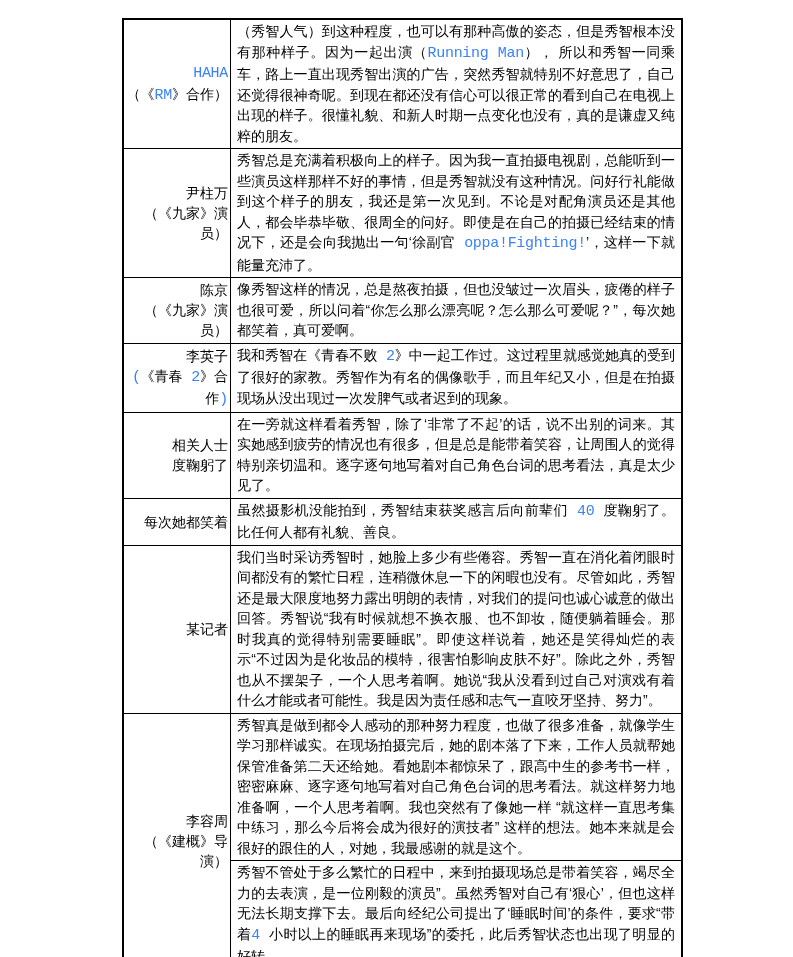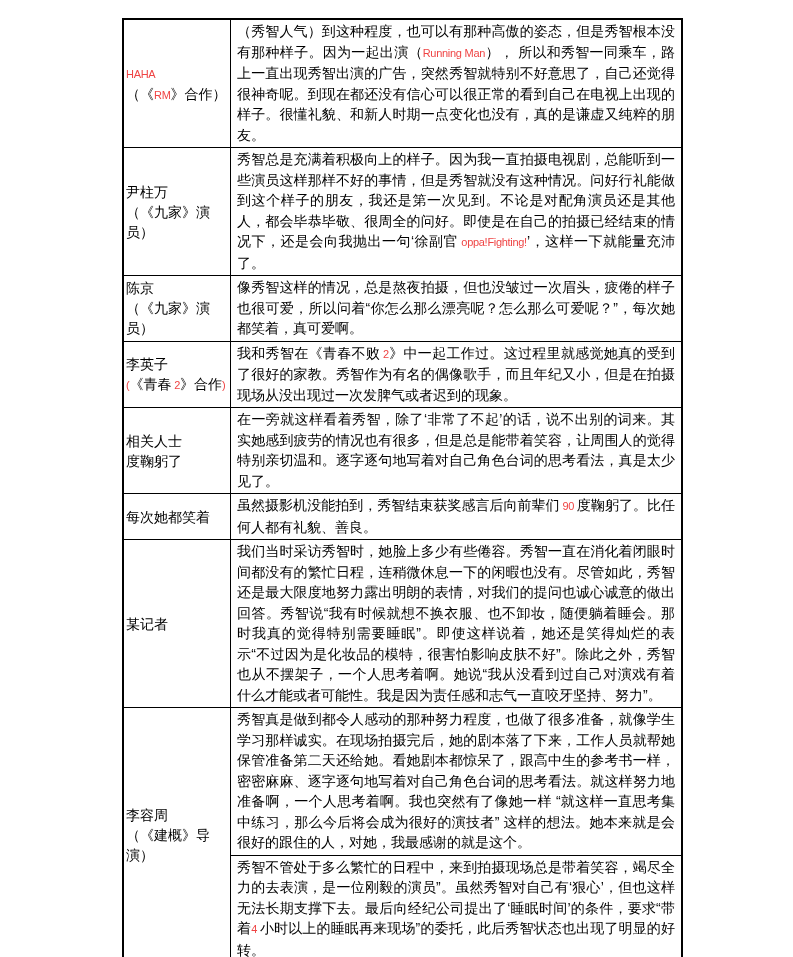--- a/index.html
+++ b/index.html
@@ -18,39 +18,39 @@
     border-collapse:collapse;
     table-layout:fixed;
   }
   table.testimonials,
   table.testimonials td{
     border:1px solid #000000;
   }
   table.testimonials{border-width:2px;}
   td.speaker{
     width:102px;
-    text-align:left;
+    text-align:right;
     vertical-align:middle;
     font-size:14px;
     line-height:20px;
     padding:2px 2px;
     word-break:break-all;
   }
   td.quote{
     vertical-align:top;
     text-align:justify;
     font-size:14px;
     line-height:20.5px;
     padding:1px 6px 2px 6px;
     word-break:break-all;
   }
   .lat{
-    font-family:Liberation Sans, sans-serif;
-    color:#ef4444;
-    font-size:11px;
+    font-family:Liberation Mono, monospace;
+    color:#3b82f6;
+    font-size:15px;
     letter-spacing:-0.3px;
   }
   .speaker .line{min-height:0;}
 </style>
 </head>
 <body>
 
 <div class="page">
   <table class="testimonials">
 
@@ -92,21 +92,21 @@
         <div class="line rich">相关人士</div>
         <div class="line rich">度鞠躬了</div>
       </td>
       <td class="quote rich">在一旁就这样看着秀智，除了‘非常了不起’的话，说不出别的词来。其实她感到疲劳的情况也有很多，但是总是能带着笑容，让周围人的觉得特别亲切温和。逐字逐句地写着对自己角色台词的思考看法，真是太少见了。</td>
     </tr>
 
     <tr>
       <td class="speaker">
         <div class="line rich">每次她都笑着</div>
       </td>
-      <td class="quote rich">虽然摄影机没能拍到，秀智结束获奖感言后向前辈们<span class="lat"> 90 </span>度鞠躬了。比任何人都有礼貌、善良。</td>
+      <td class="quote rich">虽然摄影机没能拍到，秀智结束获奖感言后向前辈们<span class="lat"> 40 </span>度鞠躬了。比任何人都有礼貌、善良。</td>
     </tr>
 
     <tr>
       <td class="speaker">
         <div class="line rich">某记者</div>
       </td>
       <td class="quote rich">我们当时采访秀智时，她脸上多少有些倦容。秀智一直在消化着闭眼时间都没有的繁忙日程，连稍微休息一下的闲暇也没有。尽管如此，秀智还是最大限度地努力露出明朗的表情，对我们的提问也诚心诚意的做出回答。秀智说“我有时候就想不换衣服、也不卸妆，随便躺着睡会。那时我真的觉得特别需要睡眠”。即使这样说着，她还是笑得灿烂的表示“不过因为是化妆品的模特，很害怕影响皮肤不好”。除此之外，秀智也从不摆架子，一个人思考着啊。她说“我从没看到过自己对演戏有着什么才能或者可能性。我是因为责任感和志气一直咬牙坚持、努力”。</td>
     </tr>
 
     <tr>

